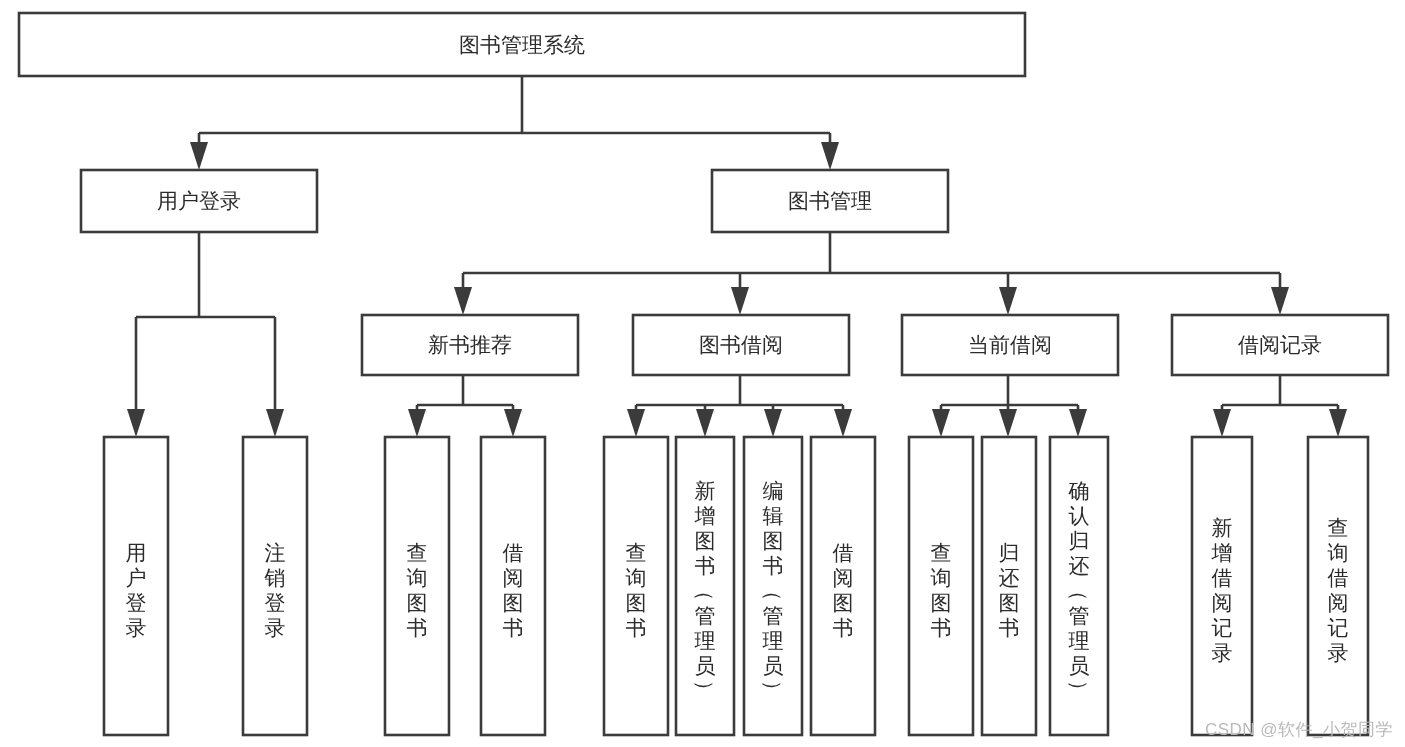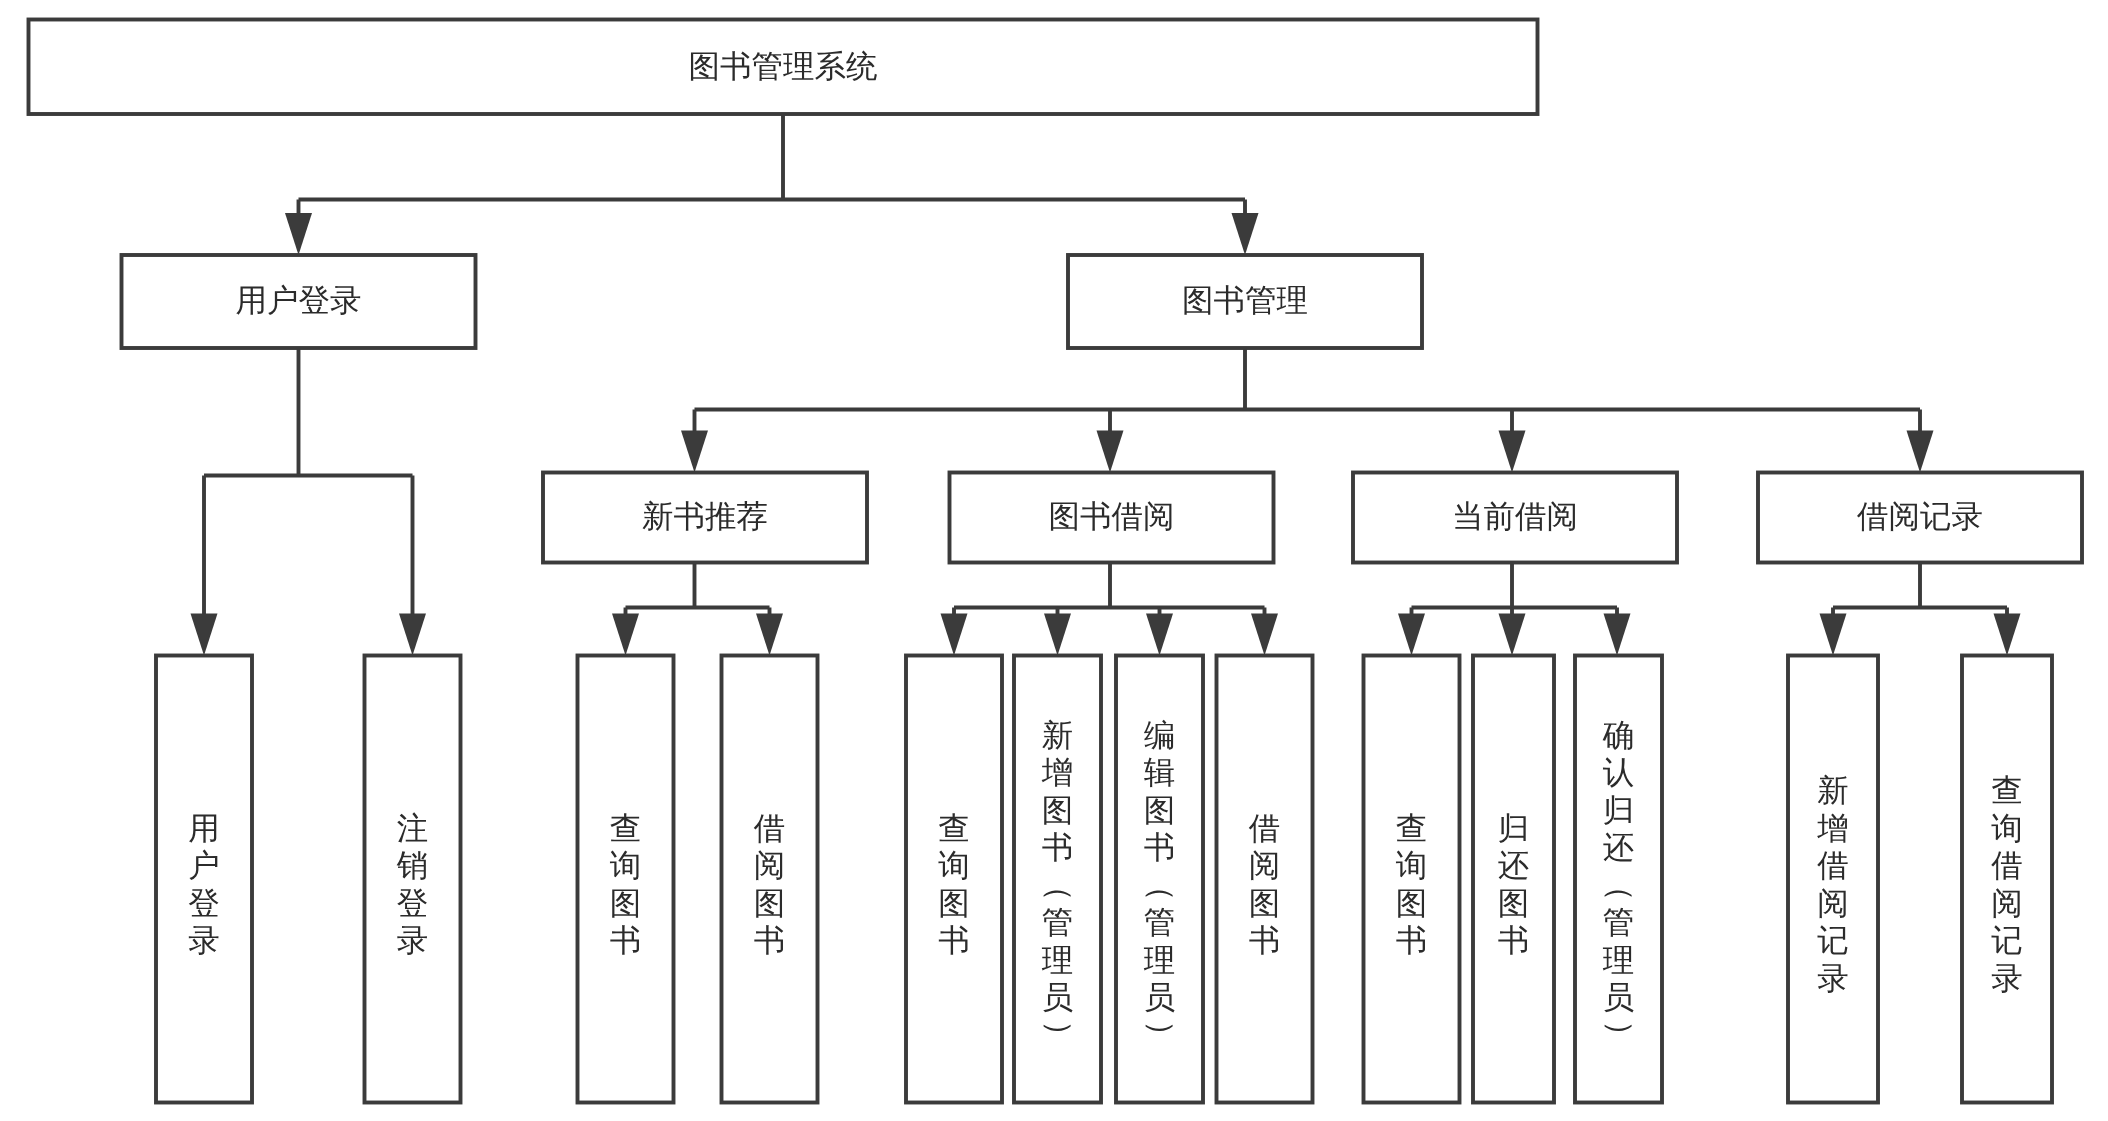--- a/index.html
+++ b/index.html
@@ -309,13 +309,14 @@
       <div style="position: absolute; left: 1308px; top: 515px; width: 60px; display: flex; flex-direction: column; align-items: center; justify-content: flex-start; color: rgb(43, 43, 43); font-size: 21px; line-height: 25px; font-family: &quot;Liberation Sans&quot;, &quot;DejaVu Sans&quot;, sans-serif; pointer-events: none;">
         <span style="display: block; height: 25px;">查</span>
         <span style="display: block; height: 25px;">询</span>
         <span style="display: block; height: 25px;">借</span>
         <span style="display: block; height: 25px;">阅</span>
         <span style="display: block; height: 25px;">记</span>
         <span style="display: block; height: 25px;">录</span>
       </div>
     </div>
 
+  <div class="watermark">CSDN @软件_小贺同学</div>
 </div>
 
 </body></html>

